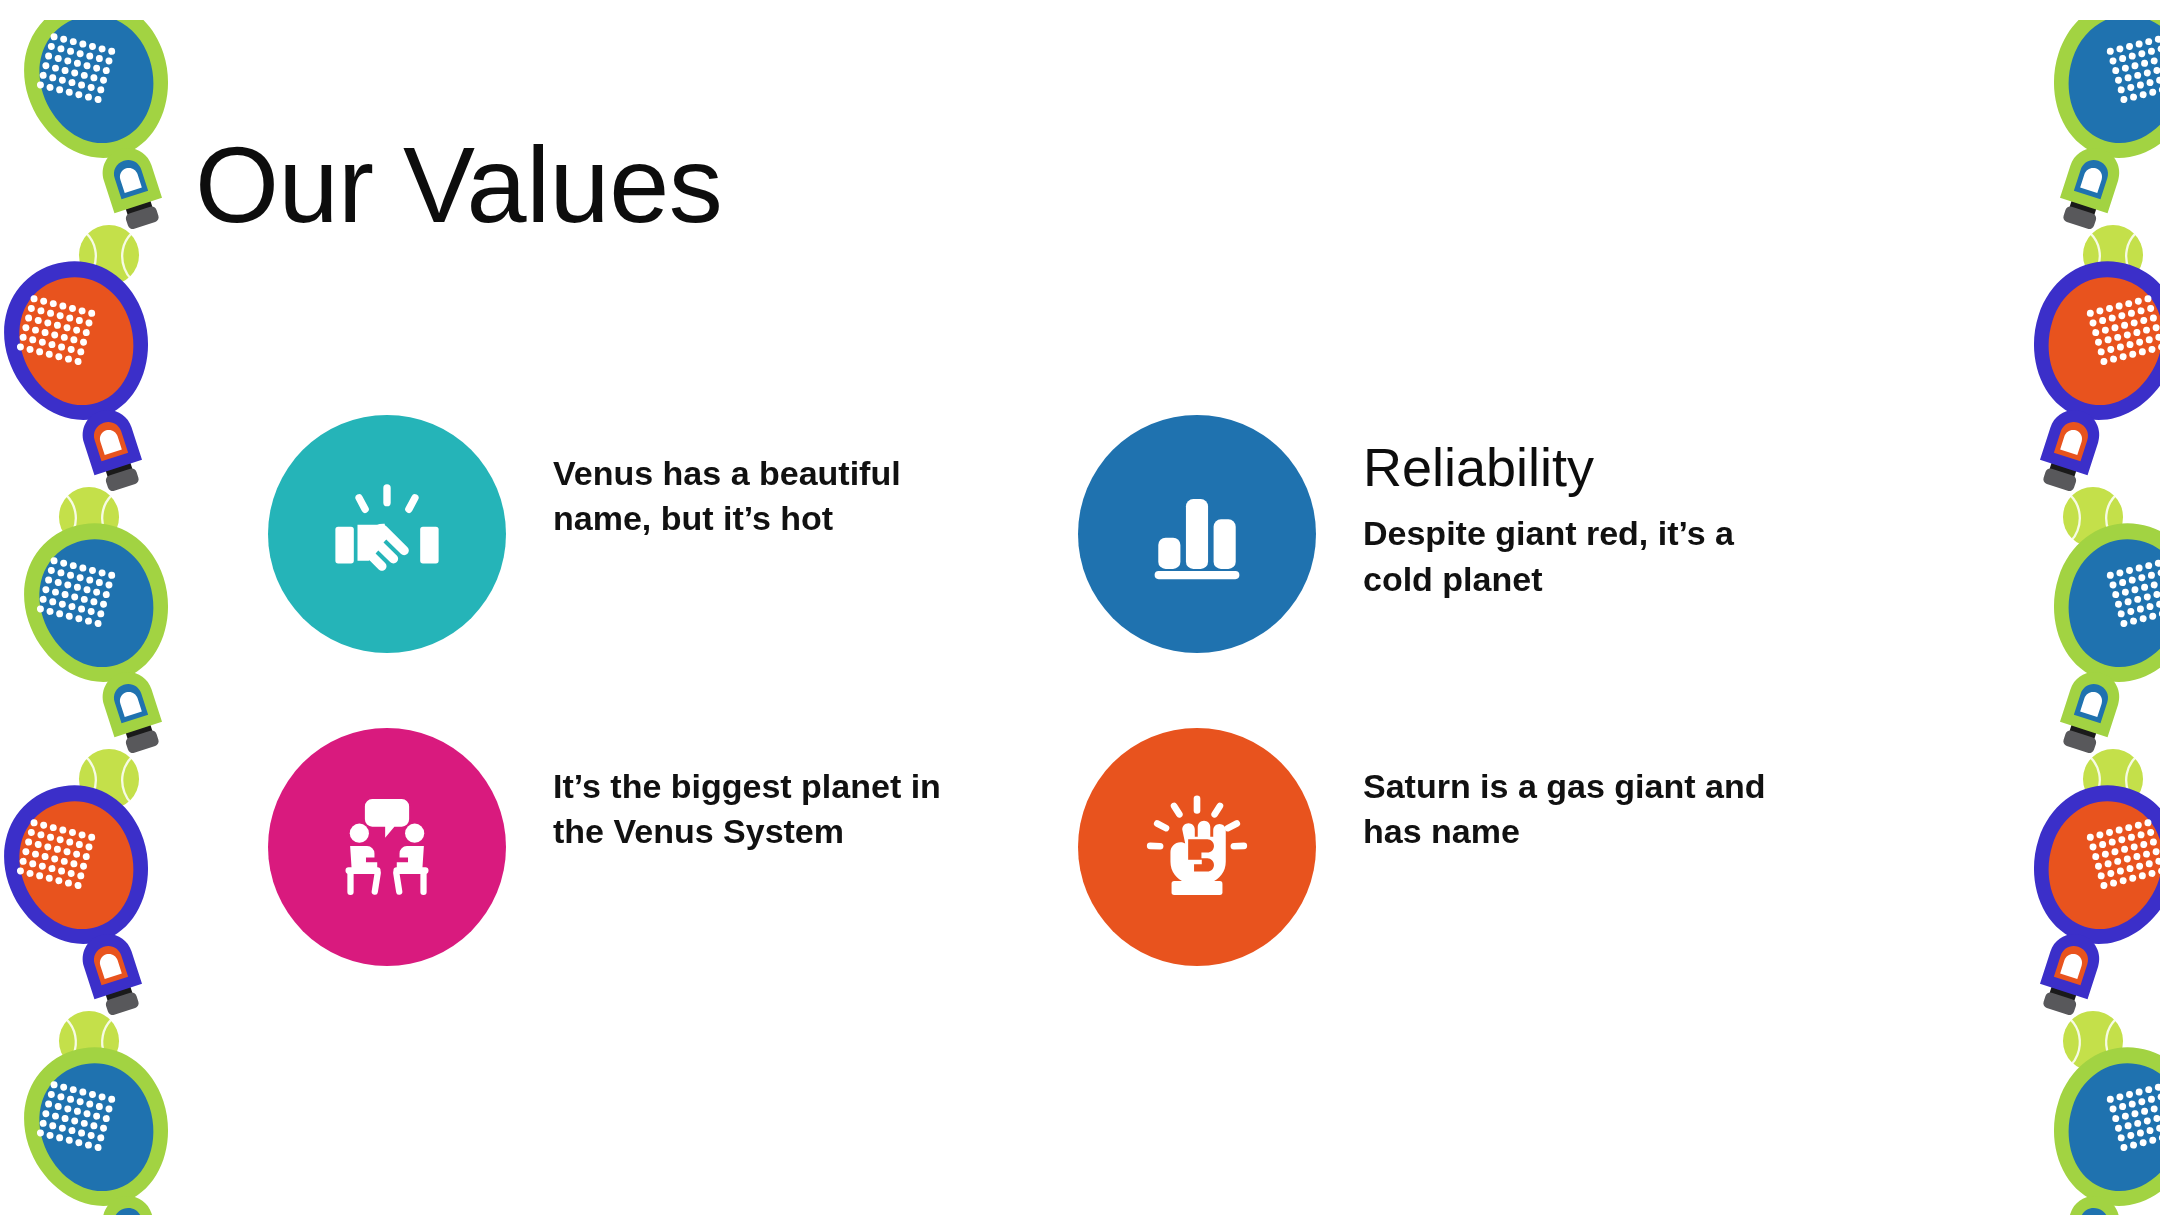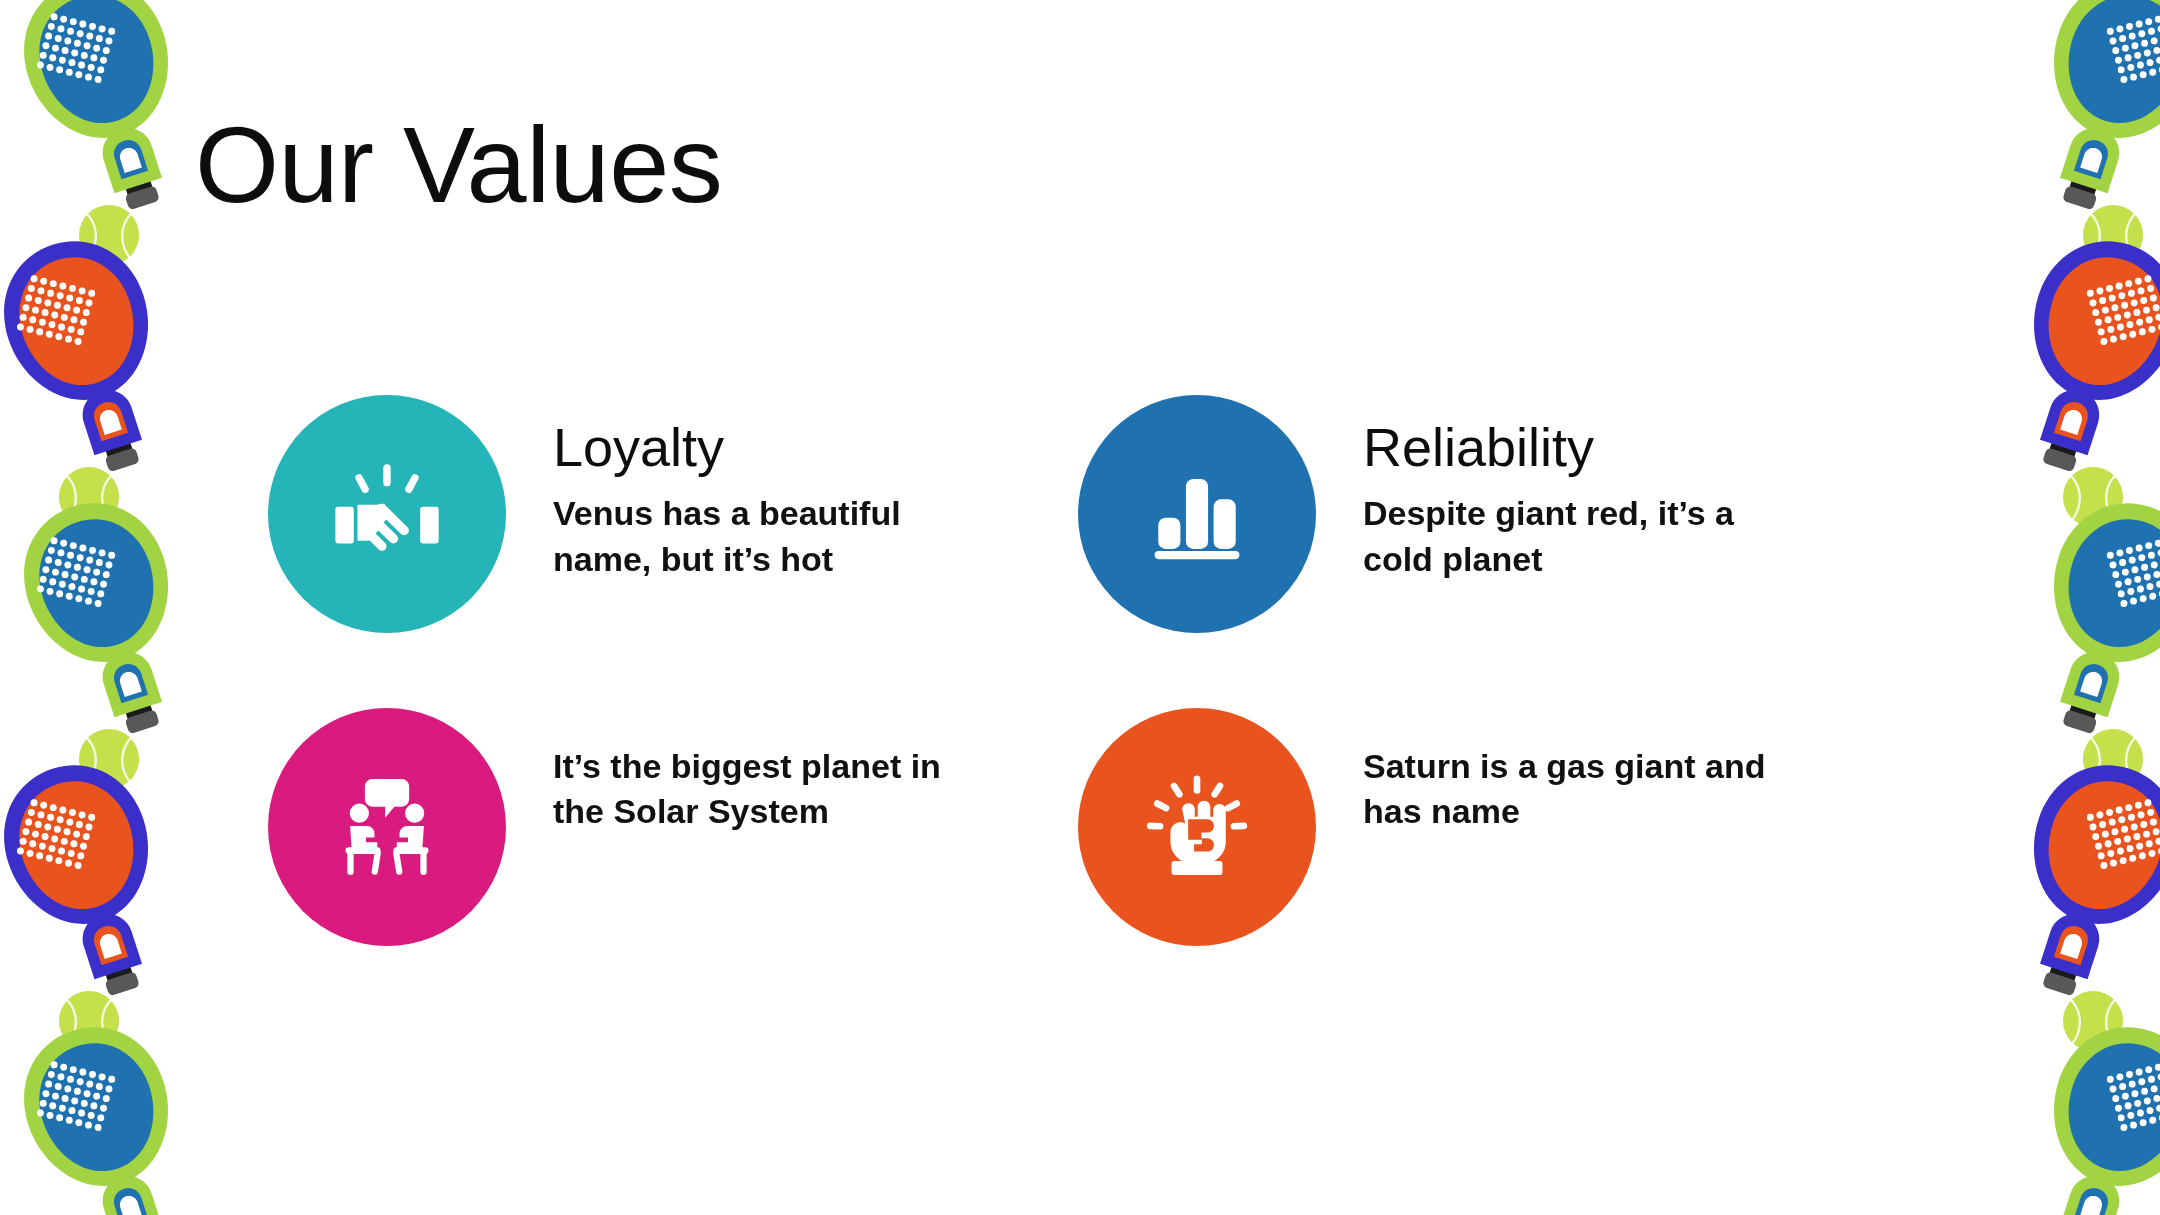--- a/index.html
+++ b/index.html
@@ -2,21 +2,21 @@
 <html><head>
 <meta charset="utf-8">
 <style>
   html,body{margin:0;padding:0;}
   body{
     width:2160px;height:1215px;
     background:#ffffff;
     font-family:"Liberation Sans","DejaVu Sans",sans-serif;
     overflow:hidden;position:relative;
   }
-  .slide{position:absolute;inset:0;background:#fff;overflow:hidden;}
+  .slide{position:absolute;inset:0;background:#fff;overflow:hidden;margin-top:20px;}
 
   
   .deco-col{position:absolute;top:0;width:260px;height:1215px;pointer-events:none;}
   .deco-left{left:-30px;}
   .deco-right{right:-30px;}
   .deco-unit{position:absolute;width:230px;height:330px;}
   .deco-right .deco-unit{transform:scaleX(-1);}
 
   .racket{position:absolute;left:0;top:0;width:175px;height:250px;}
   .ball{position:absolute;width:62px;height:62px;left:62px;top:232px;}
@@ -684,21 +684,20 @@
                 <rect x="43.5" y="10" width="4" height="11" rx="2" transform="rotate(28 45.5 15.5)"></rect>
                 <rect x="4" y="28" width="10" height="20" rx="1.5"></rect>
                 <rect x="50" y="28" width="10" height="20" rx="1.5"></rect>
                 <path d="M16 27h13.5c.9 0 1.7.35 2.3.95l11.3 11.2c1 1 1 2.6 0 3.6-1 1-2.6 1-3.6 0l-7.9-7.8-1.5 1.6 7.2 7.1c1 1 1 2.6 0 3.6s-2.6 1-3.6 0l-6.4-6.3-1.5 1.6 5.2 5.2c1 1 1 2.5 0 3.5s-2.5 1-3.5 0l-5-5-.4.3H16z"></path>
                 <path d="M30 26.4c-2.9 0-4.8 1.1-6.6 2.9l-3.3 3.3c-1.2 1.2-1.2 3 0 4.2 1.2 1.2 3 1.2 4.2 0l3-3c.7-.7 1.5-1 2.5-1h4.4l-2.6-2.6c-.5-.5-.8-1.1-.8-1.8v-2z"></path>
               </g>
             </svg>
           </span>
         </div>
         <div class="card-body">
-          <div class="card-title">Loyalty</div>
           <div class="card-desc">Venus has a beautiful name, but it’s hot</div>
         </div>
       </div>
 
       <div class="card">
         <div class="card-icon" style="background: rgb(31, 114, 175);">
           <span>
             <svg viewBox="0 0 64 64" aria-hidden="true">
               <g fill="#ffffff">
                 <rect x="11" y="34" width="12" height="17" rx="4"></rect>
@@ -733,21 +732,21 @@
                 <circle cx="47" cy="24.5" r="5.2"></circle>
                 <path d="M52 31.5h-9.2a4 4 0 0 0-4 4v2.2h4.6v2.6h-6.1v3.4h13.9z"></path>
                 <rect x="50.1" y="44.5" width="3.4" height="13.5" rx="1.6"></rect>
                 <rect x="36.1" y="44.5" width="3.4" height="13.5" rx="1.6" transform="rotate(-9 37.8 51)"></rect>
                 <rect x="35.5" y="43" width="19" height="3.6" rx="1.7"></rect>
               </g>
             </svg>
           </span>
         </div>
         <div class="card-body">
-          <div class="card-desc card-desc-wide">It’s the biggest planet in the Solar System</div>
+          <div class="card-desc card-desc-wide">It’s the biggest planet in the Venus System</div>
         </div>
       </div>
 
       <div class="card">
         <div class="card-icon" style="background: rgb(232, 83, 30);">
           <span>
             <svg viewBox="0 0 64 64" aria-hidden="true">
               <g fill="#ffffff">
                 <rect x="30.2" y="4" width="3.6" height="10" rx="1.8"></rect>
                 <rect x="19.2" y="7.5" width="3.6" height="9" rx="1.8" transform="rotate(-32 21 12)"></rect>

